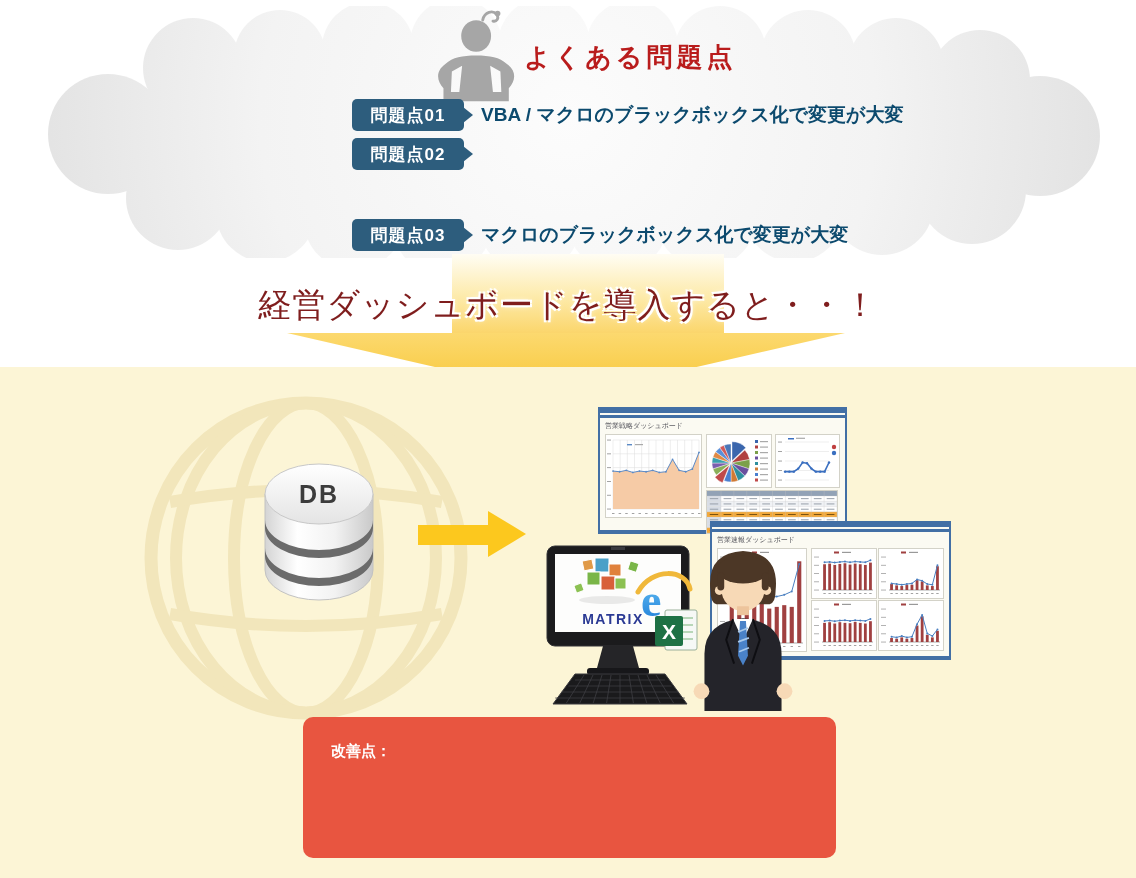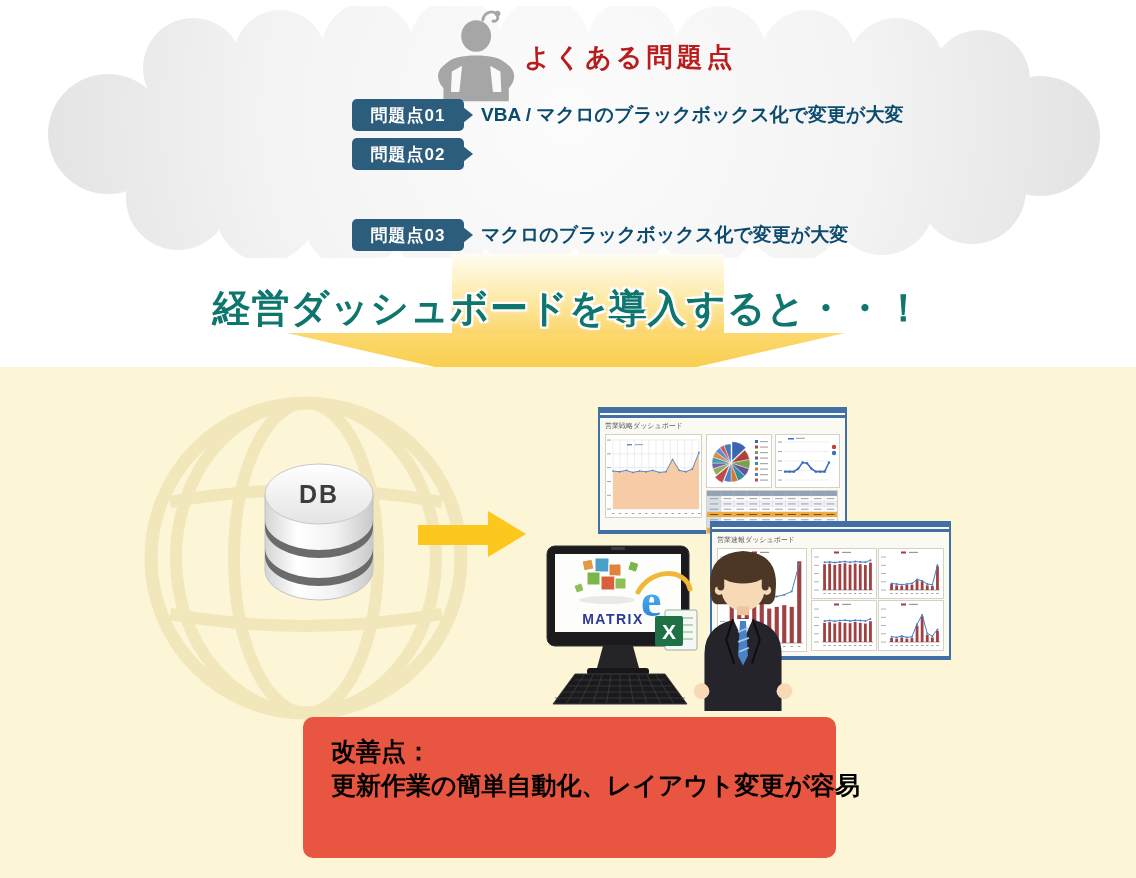--- a/index.html
+++ b/index.html
@@ -12,39 +12,39 @@
   .problem-row{position:absolute;left:352px;display:flex;align-items:center;gap:17px;}
   .badge{position:relative;background:#2d5d7d;color:#fff;font-size:17px;font-weight:bold;
          width:112px;height:32px;display:flex;align-items:center;justify-content:center;
          border-radius:5px;letter-spacing:1px;flex:0 0 auto;}
   .badge::after{content:"";position:absolute;right:-9px;top:8px;width:0;height:0;
          border-left:10px solid #2d5d7d;border-top:8px solid transparent;border-bottom:8px solid transparent;}
   .problem-text{font-size:19px;font-weight:bold;color:#0c4a6e;white-space:nowrap;}
   
   .funnel-col{position:absolute;left:452px;top:254px;width:272px;height:80px;
               background:linear-gradient(to bottom,#fffdf4 0%,#fdeaa8 55%,#fbd56a 100%);}
-  .main-title{position:absolute;left:0;width:1136px;top:283px;text-align:center;font-size:38px;
-              font-weight:bold;color:#0f766e;letter-spacing:1px;
+  .main-title{position:absolute;left:0;width:1136px;top:283px;text-align:center;font-size:33px;
+              font-weight:normal;color:#7f1d1d;letter-spacing:1px;
               text-shadow:2px 2px 0 #fff,-2px 2px 0 #fff,2px -2px 0 #fff,-2px -2px 0 #fff,0 0 6px #fff;}
   
   .bottom-bg{position:absolute;left:0;top:367px;width:1136px;height:511px;background:#fcf5d6;z-index:1;}
   .z2{z-index:2;} .z3{z-index:3;} .z4{z-index:4;} .z5{z-index:5;} .z6{z-index:6;} .z7{z-index:7;}
   .dash-window{position:absolute;background:#fbfaf2;border:2px solid #426fa5;border-top:none;
                border-bottom-width:4px;}
   .dash-bar1{height:6px;background:#426fa5;}
   .dash-bar2{height:3px;background:#426fa5;margin-top:2px;}
   .dash-title{font-size:7px;color:#55555c;margin:3px 0 2px 5px;white-space:nowrap;}
   .dash-body{display:flex;gap:4px;padding:1px 5px 3px 5px;}
   .panel{background:#ffffff;border:1px solid #d3d2c8;}
   .rightcol{display:flex;flex-direction:column;gap:2px;}
   .rightrow{display:flex;gap:3px;}
   .grid2{display:grid;grid-template-columns:64px 64px;grid-auto-rows:49px;gap:3px;}
   .improve-box{position:absolute;left:303px;top:717px;width:533px;height:141px;background:#e85540;
                border-radius:10px;box-sizing:border-box;padding:17px 28px;z-index:8;}
-  .improve-line{color:#000000;font-size:25px;font-weight:bold;line-height:34px;white-space:nowrap;}
+  .improve-line{color:#ffffff;font-size:15px;font-weight:bold;line-height:34px;white-space:nowrap;}
 </style>
 </head>
 <body>
 
 <div class="page">
 
   <svg class="abs" style="left:28px;top:6px;" width="1080" height="252">
     <defs>
       <radialGradient id="cg" cx="540" cy="110" r="560" gradientUnits="userSpaceOnUse">
         <stop offset="0" stop-color="#fcfcfc"></stop>
@@ -678,16 +678,15 @@
         <path d="M 51,108 L 61,104"></path>
       </g>
     <path d="M 45,75 L 38,96 L 46,120" stroke="#0e0e12" stroke-width="2" fill="none"></path>
     <path d="M 65,75 L 72,96 L 64,120" stroke="#0e0e12" stroke-width="2" fill="none"></path>
     <circle cx="13" cy="148" r="8" fill="#f7d9b6"></circle>
       <circle cx="97" cy="148" r="8" fill="#f7d9b6"></circle>
   </svg>
 
   <div class="improve-box">
     <div class="improve-line">改善点：</div>
-    <div class="improve-line">更新作業の簡単自動化、レイアウト変更が容易</div>
   </div>
 
 </div>
 
 </body></html>

